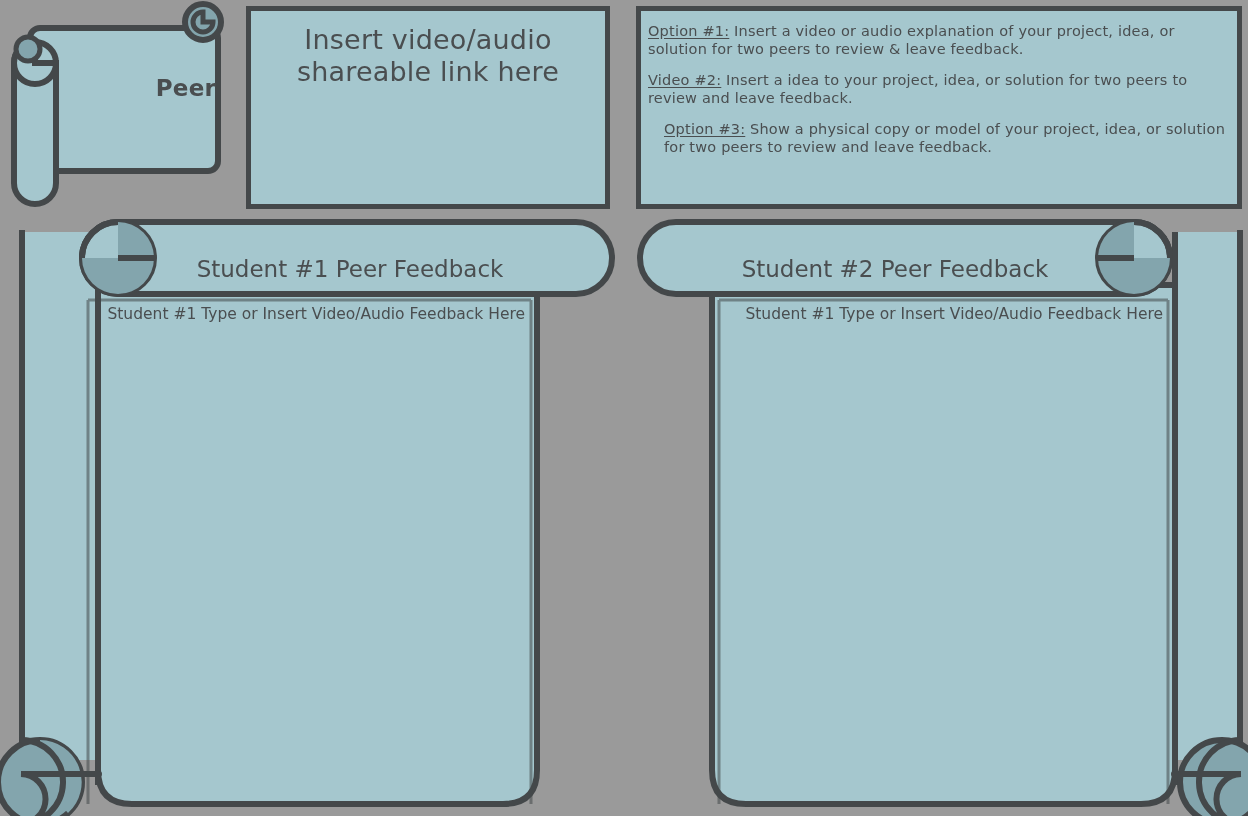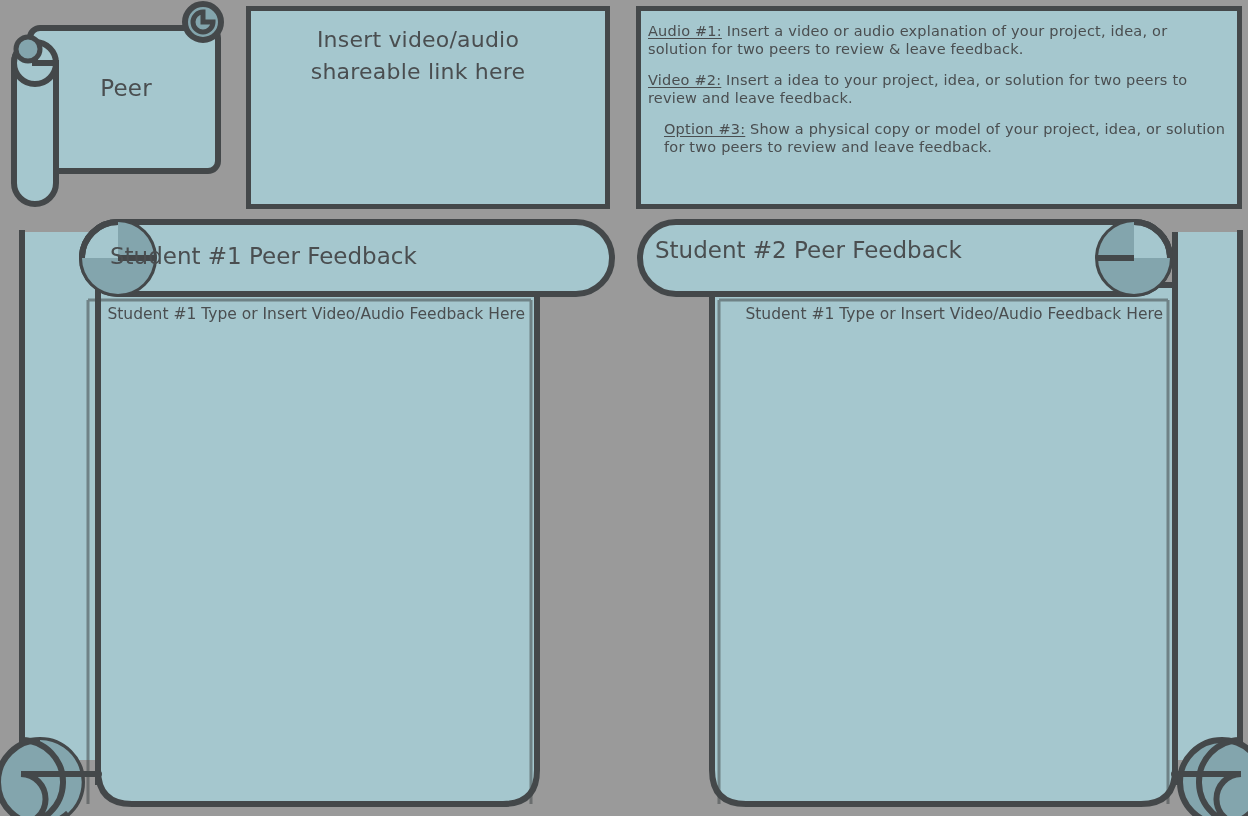--- a/index.html
+++ b/index.html
@@ -28,33 +28,33 @@
     color: #4a4e50;
     font-family: "DejaVu Sans", "Liberation Sans", sans-serif;
     letter-spacing: .2px;
   }
 
   
   #title-text {
     left: 36px;
     top: 72px;
     width: 180px;
-    text-align: center;
+    text-align: right;
     font-size: 23px;
     line-height: 33px;
-    font-weight: 400;
+    font-weight: 700;
   }
 
   
   #insert-text {
-    left: 248px;
+    left: 258px;
     top: 24px;
     width: 340px;
     text-align: center;
-    font-size: 22px;
+    font-size: 27px;
     line-height: 32px;
   }
 
   
   #options-box-text {
     left: 648px;
     top: 22px;
     width: 578px;
     font-size: 14.5px;
     line-height: 18px;
@@ -64,24 +64,26 @@
   #options-box-text .opt-label {
     text-decoration: underline;
     text-underline-offset: 2px;
   }
 
   
   .banner-title {
     position: absolute;
     font-size: 23px;
     color: #4a4e50;
+    text-align: center;
     white-space: nowrap;
+    margin-top: 13px;
   }
   #banner1-title { left: 110px; top: 243px; width: 480px; }
-  #banner2-title { left: 655px; top: 237px; width: 480px; }
+  #banner2-title { left: 655px; top: 243px; width: 480px; }
 
   
   .feedback-text {
     position: absolute;
     font-size: 15.5px;
     line-height: 22px;
     color: #4a4e50;
     text-align: right;
   }
   #feedback1-text { left: 85px; top: 303px; width: 440px; }
@@ -184,21 +186,21 @@
     <div>Peer</div>
   </div>
 
   <div class="txt" id="insert-text">
     <div>Insert video/audio</div>
     <div>shareable link here</div>
   </div>
 
   <div class="txt" id="options-box-text">
     <div class="opt">
-      <span class="opt-label">Audio #1:</span><span> Insert a video or audio explanation of your project, idea, or solution for two peers to review &amp; leave feedback.</span>
+      <span class="opt-label">Option #1:</span><span> Insert a video or audio explanation of your project, idea, or solution for two peers to review &amp; leave feedback.</span>
     </div>
     <div class="opt">
       <span class="opt-label">Video #2:</span><span> Insert a idea to your project, idea, or solution for two peers to review and leave feedback.</span>
     </div>
     <div class="opt">
       <span class="opt-label">Option #3:</span><span> Show a physical copy or model of your project, idea, or solution for two peers to review and leave feedback.</span>
     </div>
   </div>
 
   <div class="banner-title" id="banner1-title">Student #1 Peer Feedback</div>

